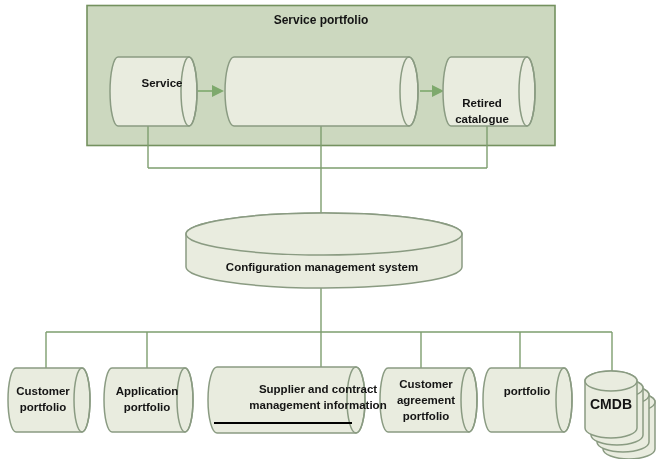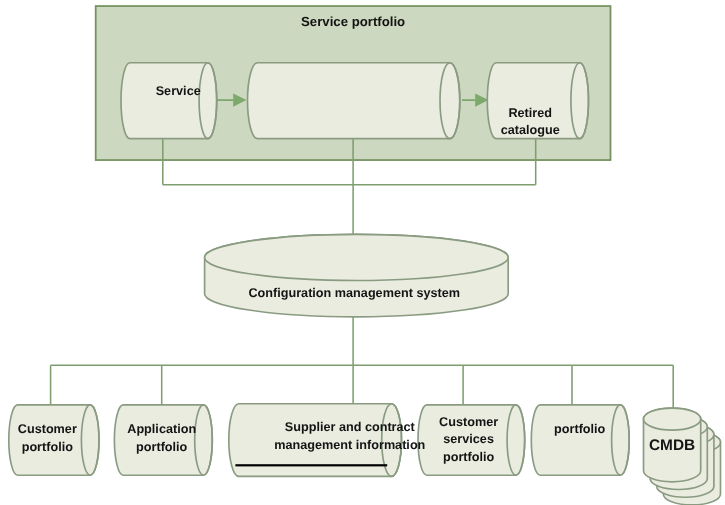--- a/index.html
+++ b/index.html
@@ -146,21 +146,21 @@
   </div>
 
   <div class="lbl" style="left:212px;top:381px;width:144px;margin-left:34px;">
     <span>Supplier and contract</span>
     <span>management information</span>
   </div>
   <div class="underline-bar" style="left:214px;top:422px;width:138px;"></div>
 
   <div class="lbl" style="left:384px;top:376px;width:84px;">
     <span>Customer</span>
-    <span>services</span>
+    <span>agreement</span>
     <span>portfolio</span>
   </div>
 
   <div class="lbl" style="left:486px;top:383px;width:82px;">
     <span>portfolio</span>
   </div>
 
   <div class="lbl lbl-cmdb" style="left:584px;top:396px;width:54px;">
     <span>CMDB</span>
   </div>

